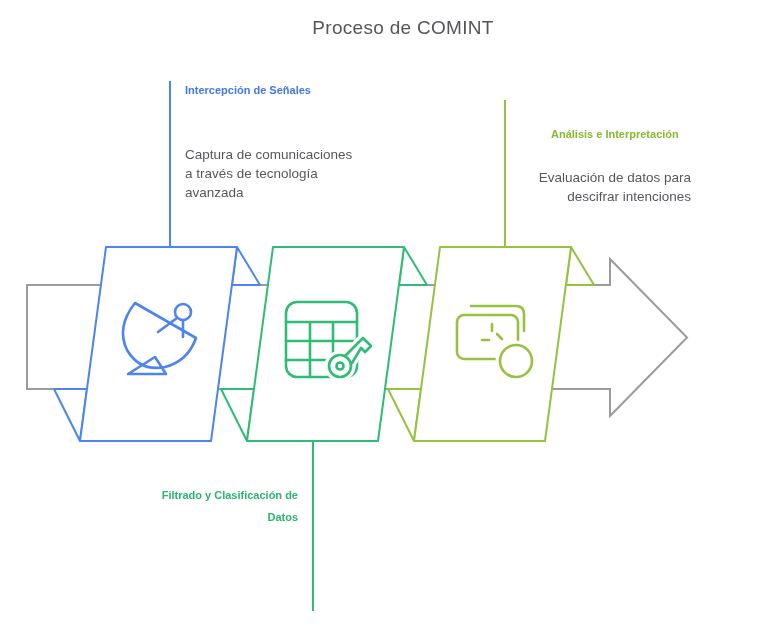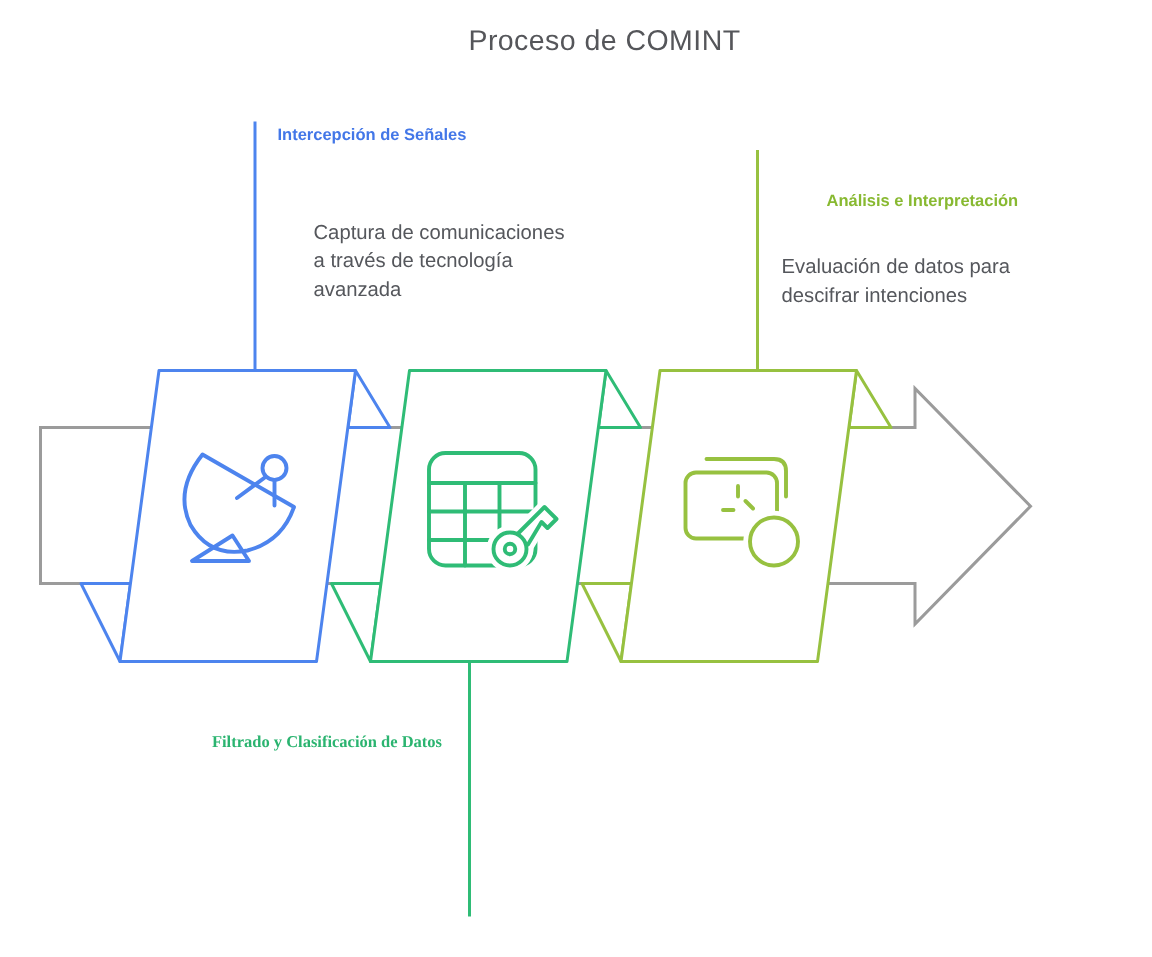--- a/index.html
+++ b/index.html
@@ -16,25 +16,25 @@
   .step-title{
     position:absolute;font-size:11px;font-weight:bold;line-height:22px;
   }
   .step-desc{
     position:absolute;font-size:13.5px;line-height:19px;color:#55575c;
   }
   .t-blue{color:#4377e8;}
   .t-green{color:#2bb470;}
   .t-olive{color:#88b931;}
   .s1-title{left:185px;top:79px;width:150px;}
-  .s1-desc{left:185px;top:145px;width:178px;margin-left:24px;}
-  .s2-title{left:138px;top:484px;width:160px;text-align:center;font-family:Liberation Serif, serif;}
+  .s1-desc{left:185px;top:145px;width:178px;}
+  .s2-title{left:138px;top:484px;width:160px;text-align:right;}
   .s2-desc{left:128px;top:573px;width:170px;text-align:right;}
   .s3-title{left:521px;top:123px;width:130px;margin-left:30px;}
-  .s3-desc{left:521px;top:168px;width:170px;}
+  .s3-desc{left:521px;top:168px;width:170px;text-align:right;}
 </style>
 </head>
 <body>
 
 <div class="stage">
 
   <svg class="diagram-svg" width="768" height="638" viewBox="0 0 768 638">
 
     <g fill="#ffffff" stroke="#9b9b9b" stroke-width="2" stroke-linejoin="miter">
       <path d="M27 285 L610 285 L610 259 L687 337.5 L610 416 L610 389 L27 389 Z"></path>

